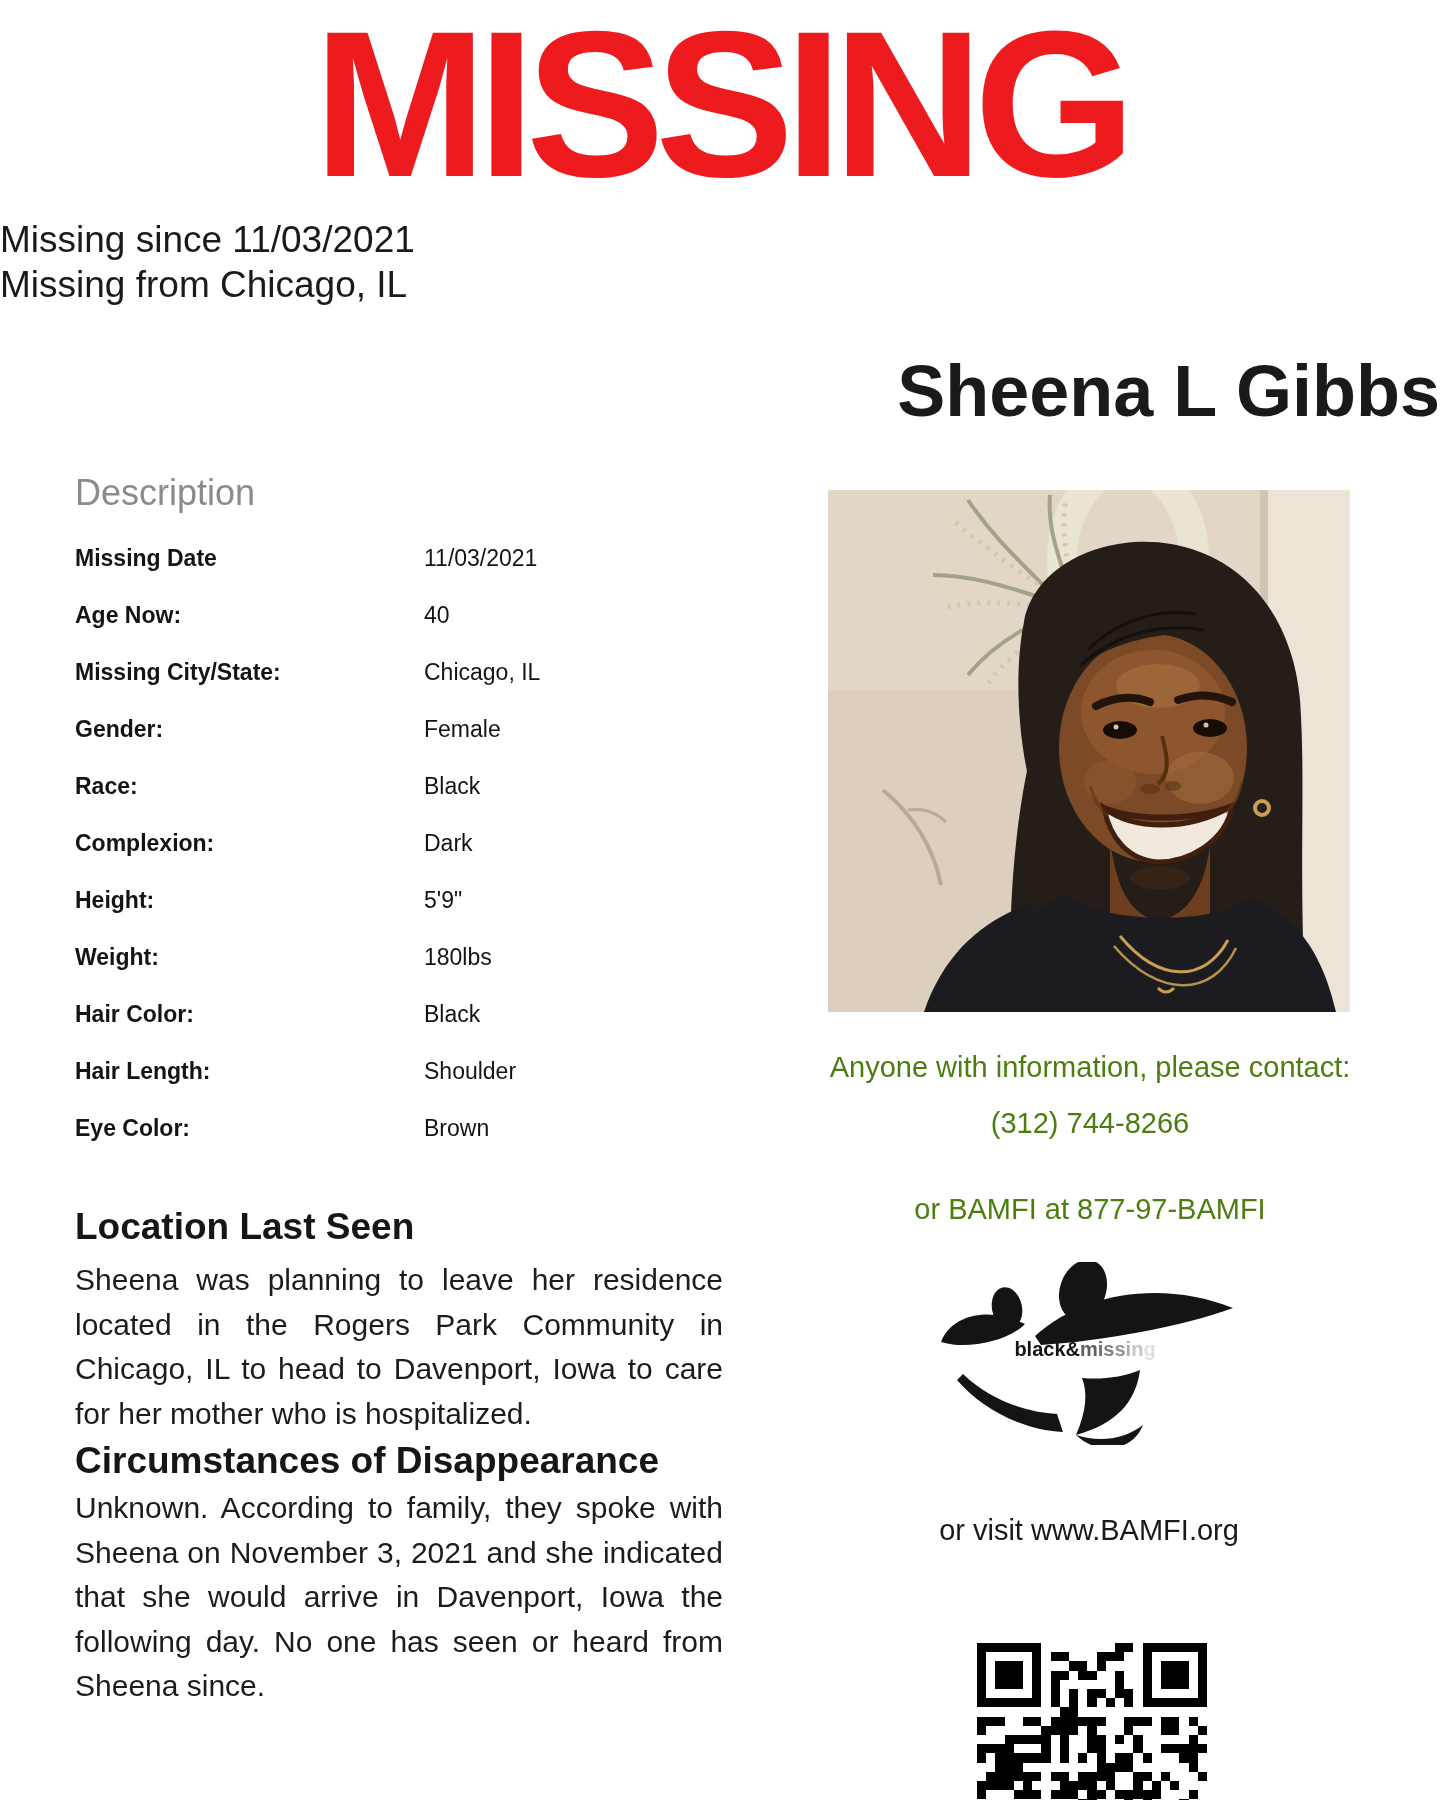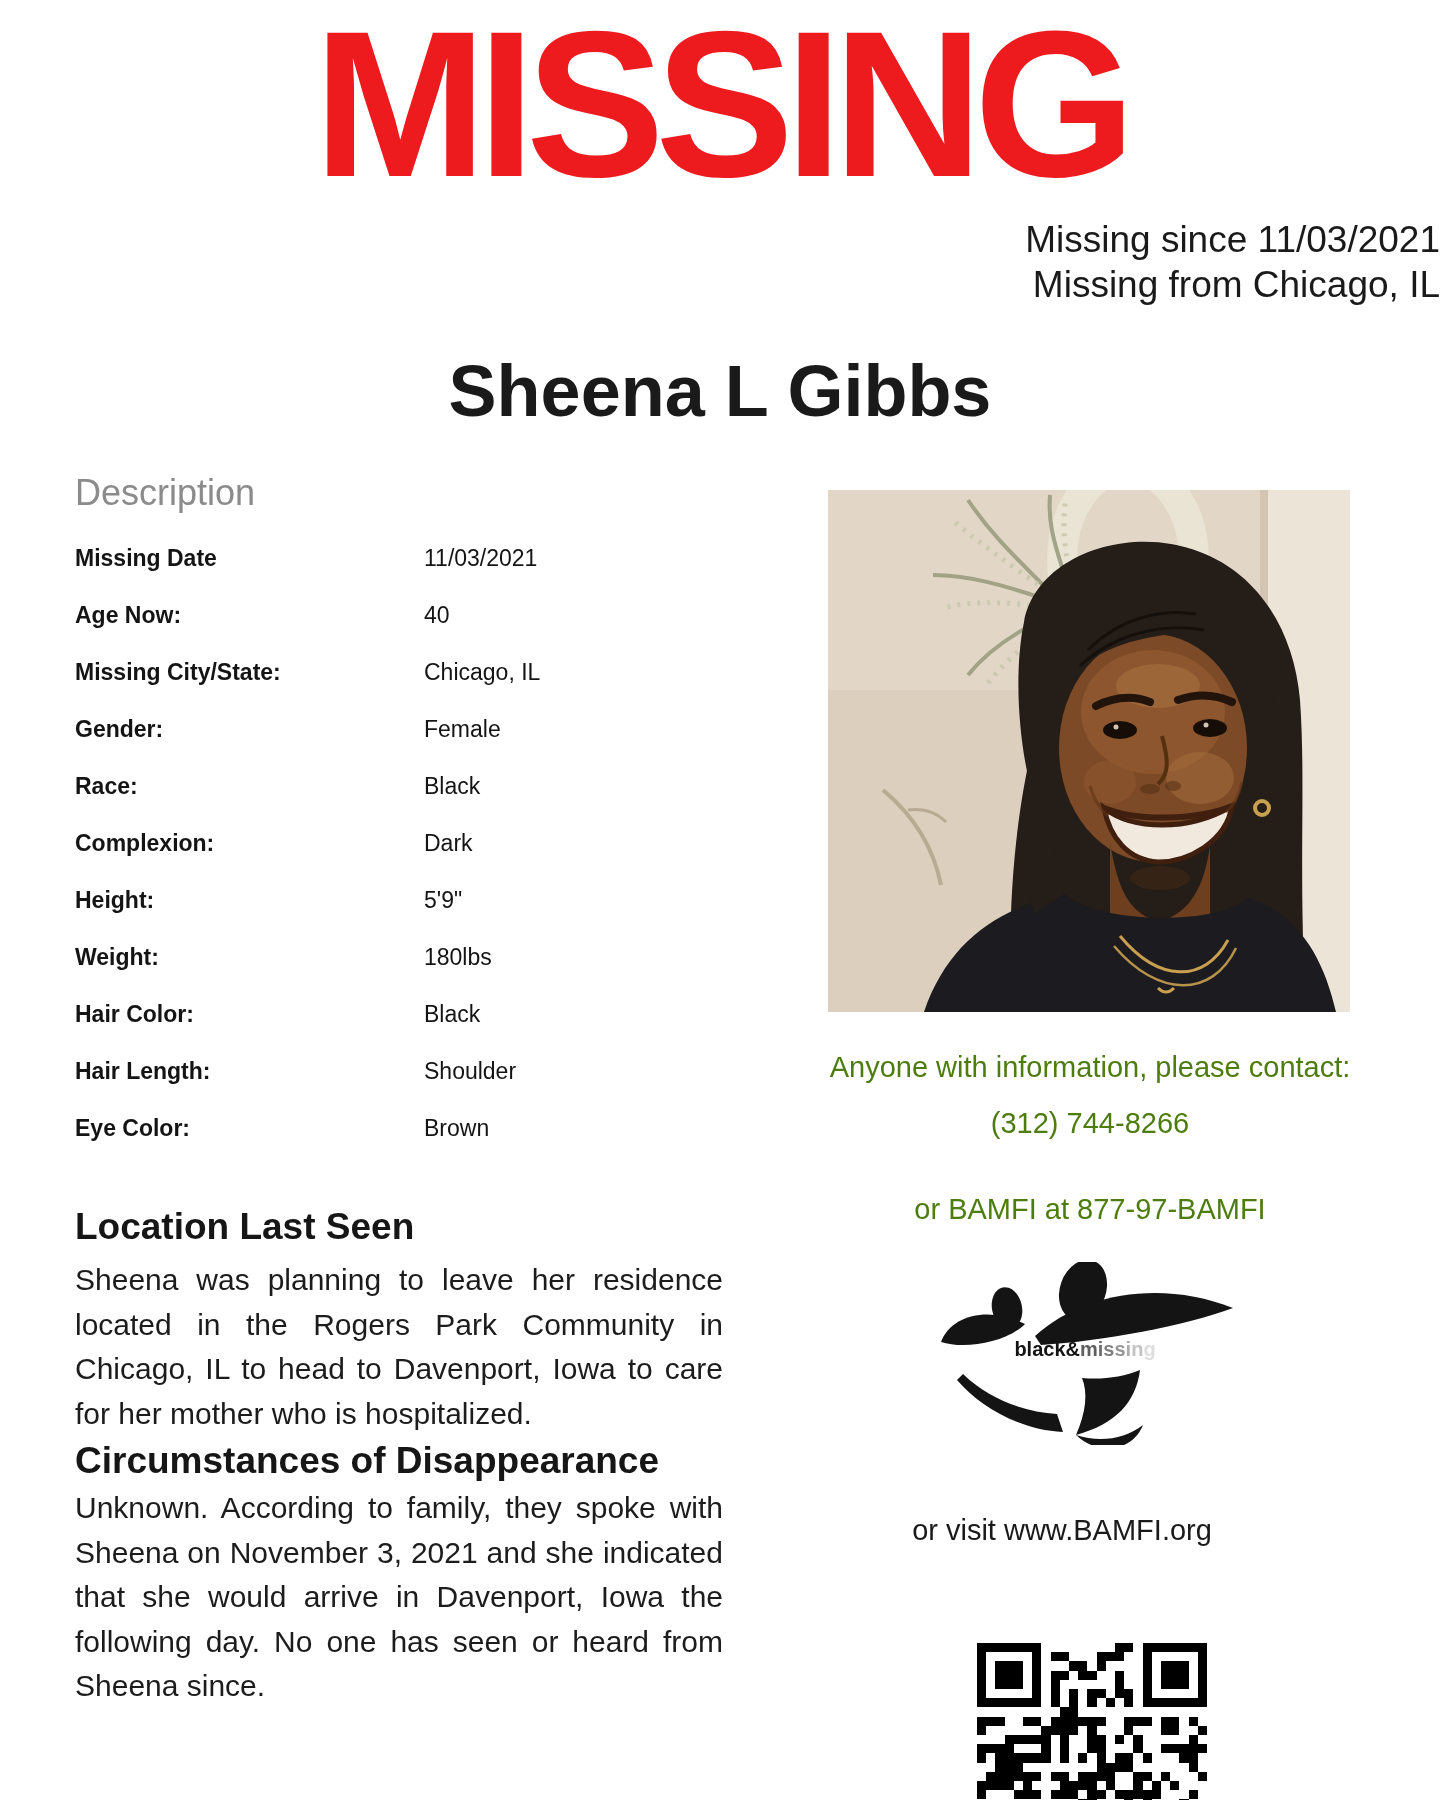--- a/index.html
+++ b/index.html
@@ -6,38 +6,38 @@
   .page{
     position:relative;width:1440px;height:1800px;background:#ffffff;overflow:hidden;
     font-family:"Liberation Sans","DejaVu Sans",sans-serif;color:#141414;
   }
   .abs{position:absolute;}
   .poster-title{
     left:0;top:0;width:1440px;text-align:center;
     font-size:208px;line-height:1;font-weight:bold;letter-spacing:-0.045em;
     color:#ee1b1e;white-space:nowrap;
   }
-  .subtitle{left:0;top:217px;width:1440px;text-align:right;font-size:37px;line-height:45px;color:#1a1a1a;}
-  .person-name{left:0;top:350px;width:1440px;text-align:center;font-size:72px;font-weight:bold;color:#1a1a1a;white-space:nowrap;}
+  .subtitle{left:0;top:217px;width:1440px;text-align:left;font-size:37px;line-height:45px;color:#1a1a1a;}
+  .person-name{left:0;top:350px;width:1440px;text-align:right;font-size:72px;font-weight:bold;color:#1a1a1a;white-space:nowrap;}
   .desc-label{left:75px;top:472px;font-size:36px;color:#8b8b8b;}
   .fields{left:75px;top:530px;font-size:23px;line-height:57px;}
   .frow{height:57px;white-space:nowrap;}
   .flabel{display:inline-block;width:349px;font-weight:bold;}
   .fvalue{display:inline-block;}
   .sec-heading{left:75px;font-size:37px;font-weight:bold;color:#161616;white-space:nowrap;}
   .para{left:75px;width:648px;font-size:30px;line-height:44.5px;text-align:justify;color:#1c1c1c;}
   .photo-frame{left:828px;top:490px;width:522px;height:522px;}
   .photo-frame svg{display:block;}
   .contact-line{left:768px;width:644px;text-align:center;font-size:29px;color:#4d7c0f;}
   .contact-pair{line-height:38px;}
   .logo-wrap{left:935px;top:1262px;width:300px;height:183px;}
   .logo-text{position:absolute;left:50px;top:76px;width:200px;text-align:center;
     font-size:20px;font-weight:bold;letter-spacing:0px;white-space:nowrap;}
   .logo-black{color:#141414;}
-  .visit-line{left:740px;width:644px;top:1514px;text-align:center;font-size:29px;color:#1a1a1a;}
+  .visit-line{left:767px;width:644px;top:1514px;text-align:center;font-size:29px;color:#1a1a1a;}
   .qr{left:977px;top:1643px;width:230px;height:230px;}
 </style>
 </head>
 <body>
 
 <div class="page">
 
   <div class="abs poster-title">MISSING</div>
 
   <div class="abs subtitle">

